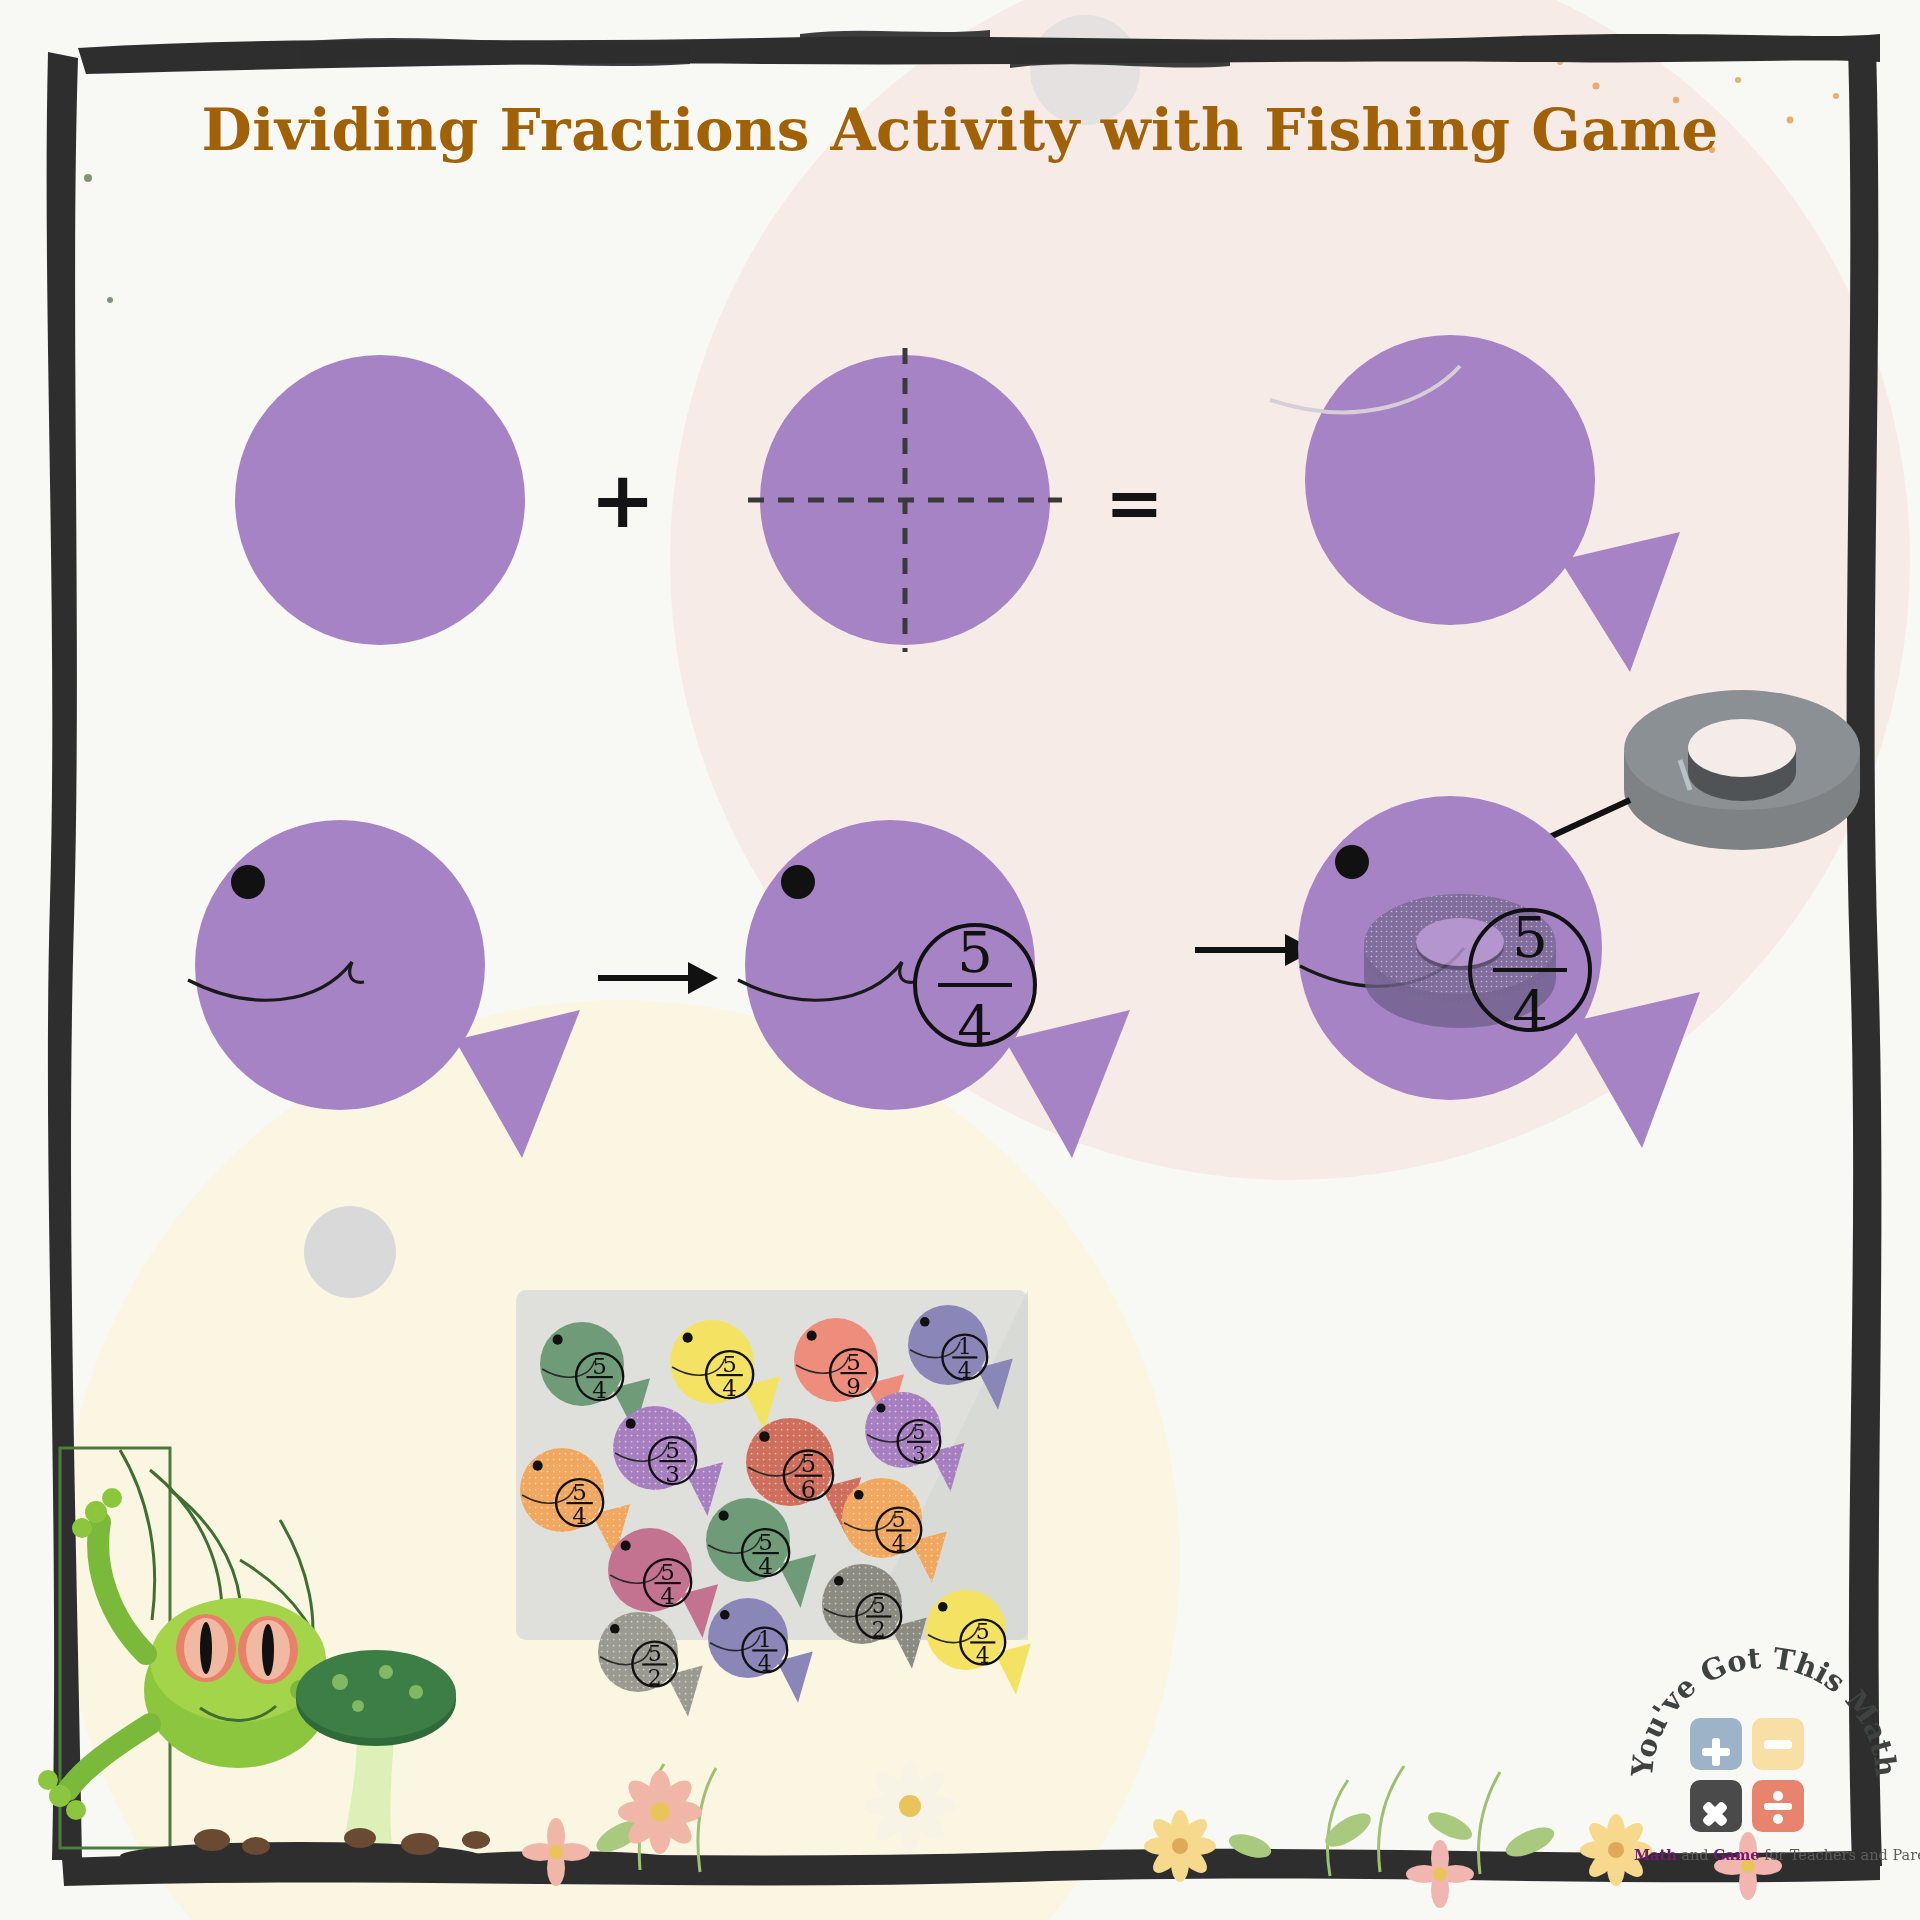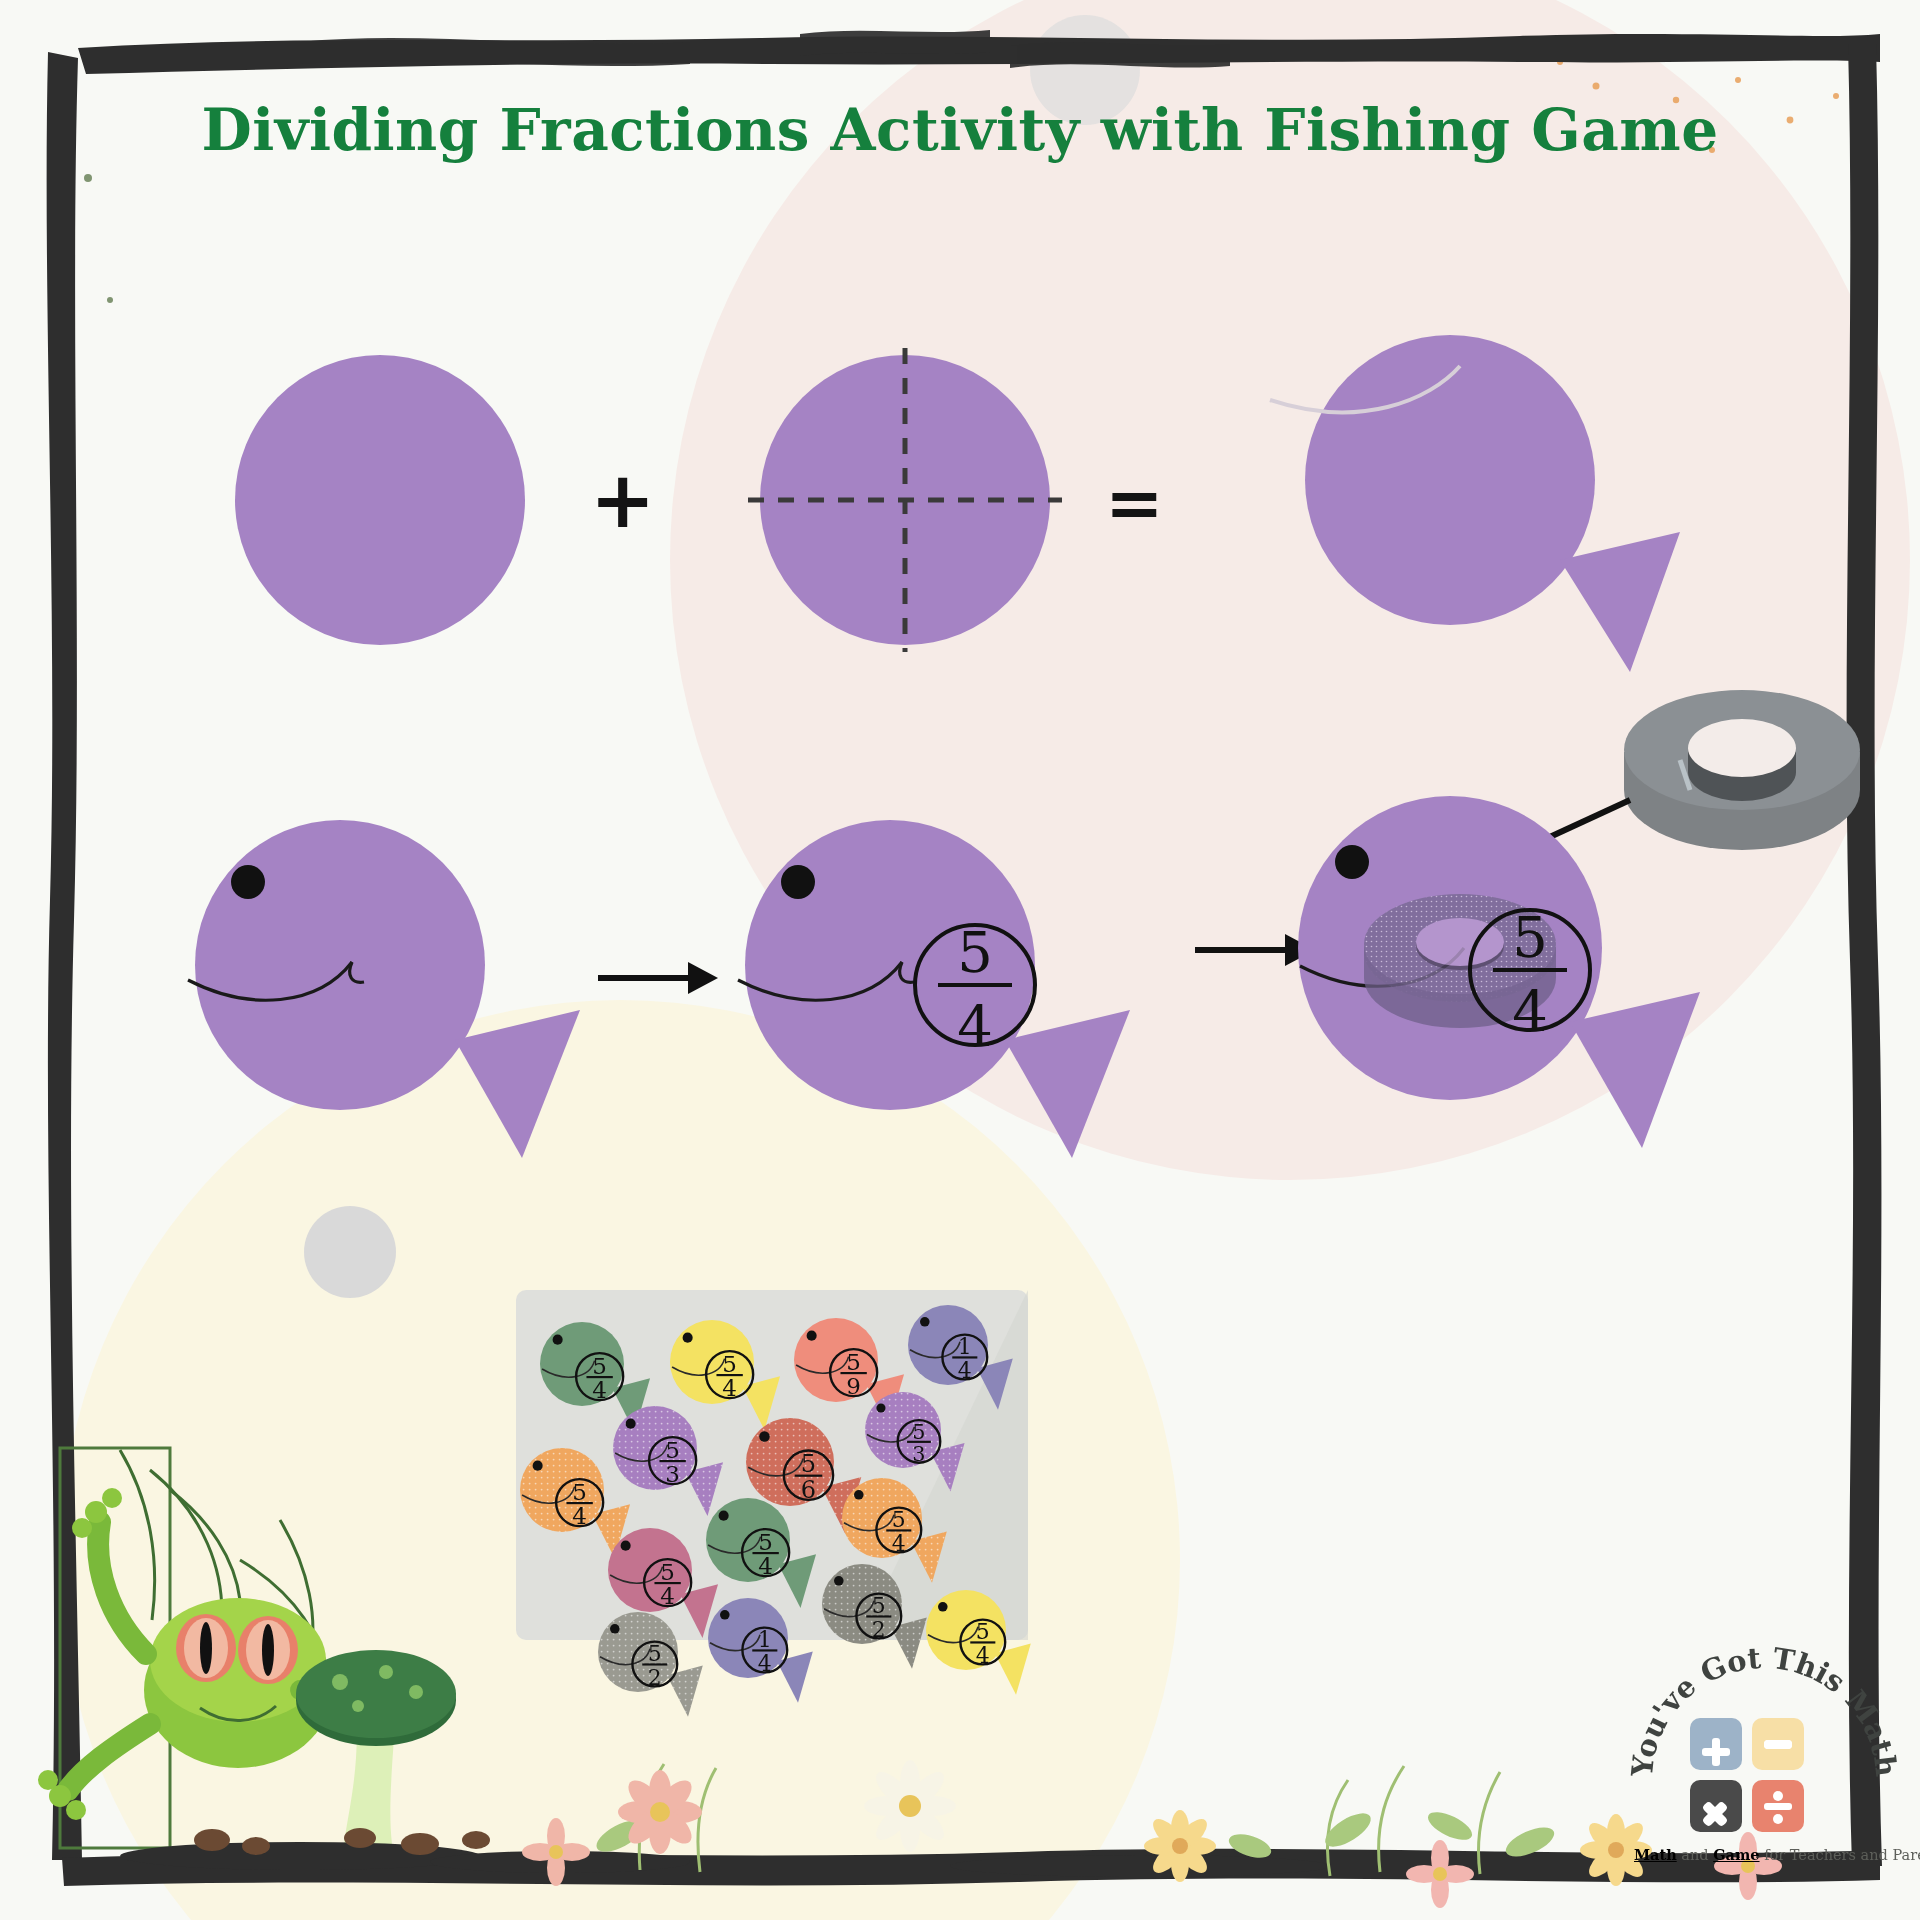--- a/index.html
+++ b/index.html
@@ -13,40 +13,40 @@
   #stage { position: absolute; inset: 0; }
   svg.layer { position: absolute; top: 0; left: 0; width: 1920px; height: 1920px; }
   .title {
     position: absolute;
     top: 96px; left: 0; width: 1920px;
     text-align: center;
     font-family: "DejaVu Serif", serif;
     font-size: 58px;
     font-weight: 700;
     letter-spacing: 0.5px;
-    color: #15803d;
+    color: #a16207;
     white-space: nowrap;
   }
   .op {
     position: absolute;
     font-family: "DejaVu Sans", sans-serif;
     font-weight: 700;
     color: #141414;
   }
   .op-plus { left: 590px; top: 455px; font-size: 78px; }
   .op-eq   { left: 1105px; top: 462px; font-size: 70px; }
   .logo-tag {
     position: absolute;
     left: 1634px; top: 1846px;
     width: 250px; text-align: center;
     font-family: "DejaVu Serif", serif;
     font-size: 14.5px; color: #5d5f5a;
     white-space: nowrap;
   }
-  .logo-tag b { color: #000000; font-weight: 700; text-decoration: underline; }
+  .logo-tag b { color: #701a75; font-weight: 700; }
   .logo-tag i { font-style: normal; }
 </style>
 </head>
 <body>
 
 <div id="stage">
 
   <svg class="layer" viewBox="0 0 1920 1920">
     <rect x="0" y="0" width="1920" height="1920" fill="#f8f9f5"></rect>
     <circle cx="1290" cy="560" r="620" fill="#f6ebe7"></circle>

